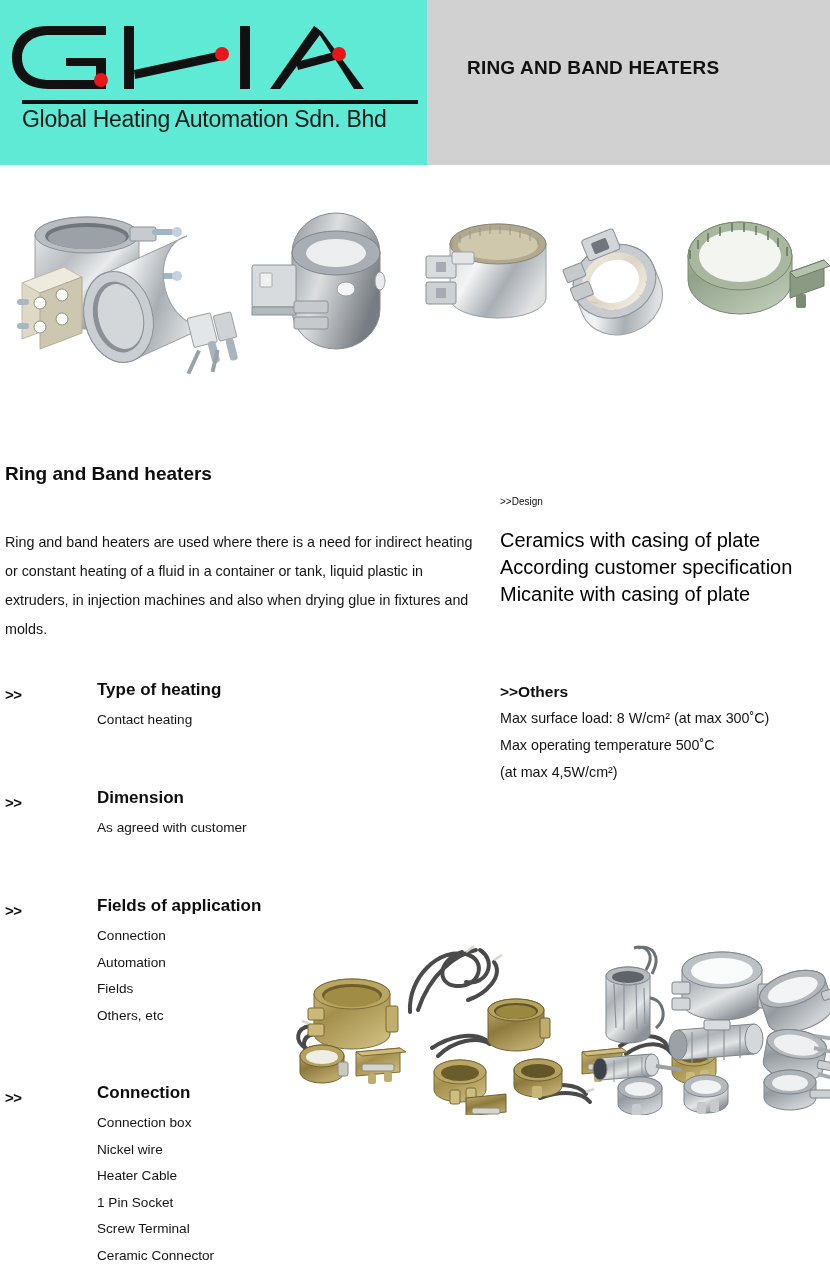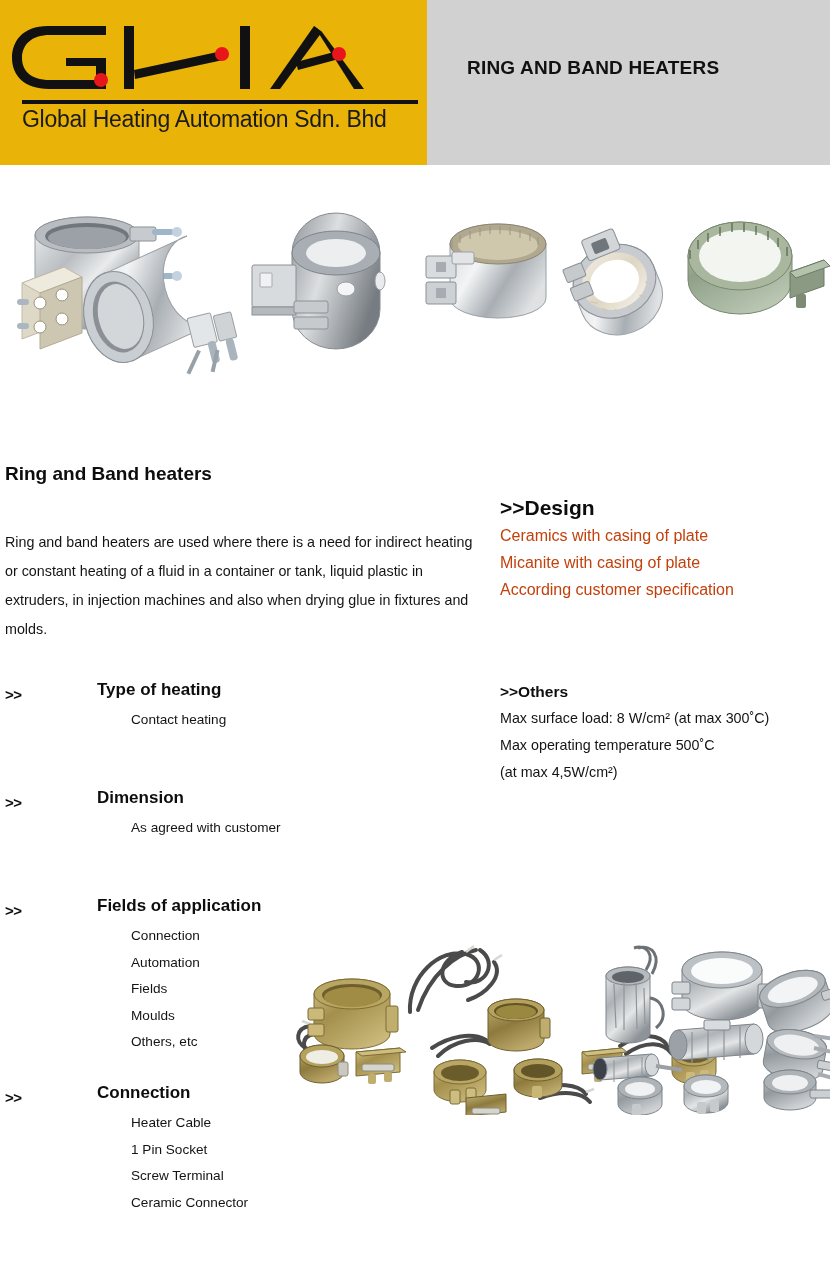--- a/index.html
+++ b/index.html
@@ -21,21 +21,21 @@
     position: absolute;
     left: 0; top: 0;
     width: 830px;
     height: 165px;
   }
   .header-logo-pane {
     position: absolute;
     left: 0; top: 0;
     width: 427px;
     height: 165px;
-    background: #eab308;
+    background: #5eead4;
   }
   .header-title-pane {
     position: absolute;
     left: 427px; top: 0;
     width: 403px;
     height: 165px;
     background: #d1d1d1;
   }
   .header-title {
     position: absolute;
@@ -113,29 +113,29 @@
     margin-top: 33px;
   }
 
   .design-block {
     position: absolute;
     left: 500px;
     top: 496px;
     width: 330px;
   }
   .design-head {
-    font-size: 21px;
-    font-weight: bold;
+    font-size: 10px;
+    font-weight: normal;
     color: #0d0d0d;
-    margin-bottom: 2px;
+    margin-bottom: 20px;
   }
   .design-line {
-    font-size: 16px;
+    font-size: 20px;
     line-height: 27px;
-    color: #c2410c;
+    color: #000000;
   }
 
   .others-block {
     position: absolute;
     left: 500px;
     top: 683px;
     width: 335px;
   }
   .others-head {
     font-size: 15.5px;
@@ -172,21 +172,20 @@
     font-size: 17px;
     font-weight: bold;
     color: #0d0d0d;
     white-space: nowrap;
   }
   .sec-items {
     position: absolute;
     left: 97px;
     top: 21px;
     width: 320px;
-    margin-left: 34px;
   }
   .sec-item {
     font-size: 13.6px;
     line-height: 26.5px;
     color: #141414;
     white-space: nowrap;
   }
 
   #section-type     { top: 686px; }
   #section-dimension{ top: 794px; }
@@ -513,22 +512,22 @@
     </g>
   </svg>
 </div>
 
 <div class="intro-title">Ring and Band heaters</div>
 <div class="intro-body">Ring and band heaters are used where there is a need for indirect heating or constant heating of a fluid in a container or tank, liquid plastic in extruders, in injection machines and also when drying glue in fixtures and molds.</div>
 
 <div class="design-block">
   <div class="design-head">&gt;&gt;Design</div>
   <div class="design-line">Ceramics with casing of plate</div>
+  <div class="design-line">According customer specification</div>
   <div class="design-line">Micanite with casing of plate</div>
-  <div class="design-line">According customer specification</div>
 </div>
 
 <div class="others-block">
   <div class="others-head">&gt;&gt;Others</div>
   <div class="others-line">Max surface load: 8 W/cm² (at max 300˚C)</div>
   <div class="others-line">Max operating temperature 500˚C</div>
   <div class="others-line">(at max 4,5W/cm²)</div>
 </div>
 
 <div class="sec" id="section-type">
@@ -547,29 +546,30 @@
   </div>
 </div>
 
 <div class="sec" id="section-fields">
   <div class="sec-marker">&gt;&gt;</div>
   <div class="sec-title">Fields of application</div>
   <div class="sec-items">
     <div class="sec-item">Connection</div>
     <div class="sec-item">Automation</div>
     <div class="sec-item">Fields</div>
-    <div class="sec-item">Moulds</div>
     <div class="sec-item">Others, etc</div>
   </div>
 </div>
 
 <div class="sec" id="section-connection">
   <div class="sec-marker">&gt;&gt;</div>
   <div class="sec-title">Connection</div>
   <div class="sec-items">
+    <div class="sec-item">Connection box</div>
+    <div class="sec-item">Nickel wire</div>
     <div class="sec-item">Heater Cable</div>
     <div class="sec-item">1 Pin Socket</div>
     <div class="sec-item">Screw Terminal</div>
     <div class="sec-item">Ceramic Connector</div>
   </div>
 </div>
 
 <div class="photos-bottom">
   <svg width="540" height="175" viewBox="0 0 540 175">
     <defs>

